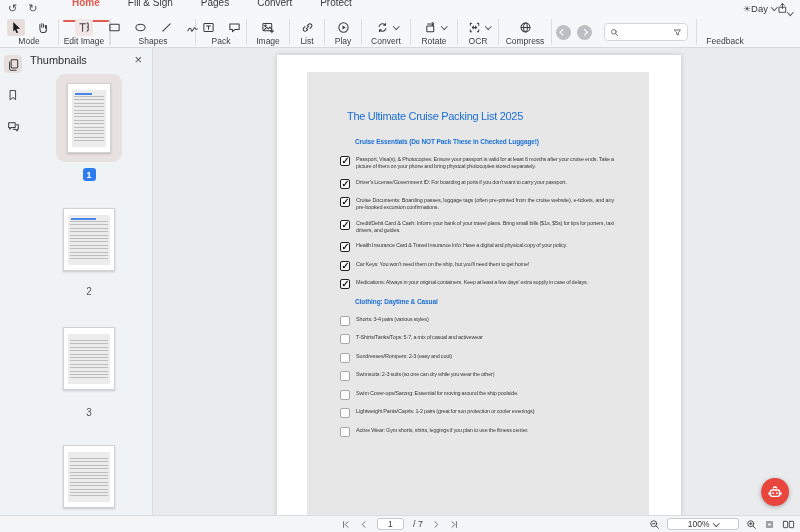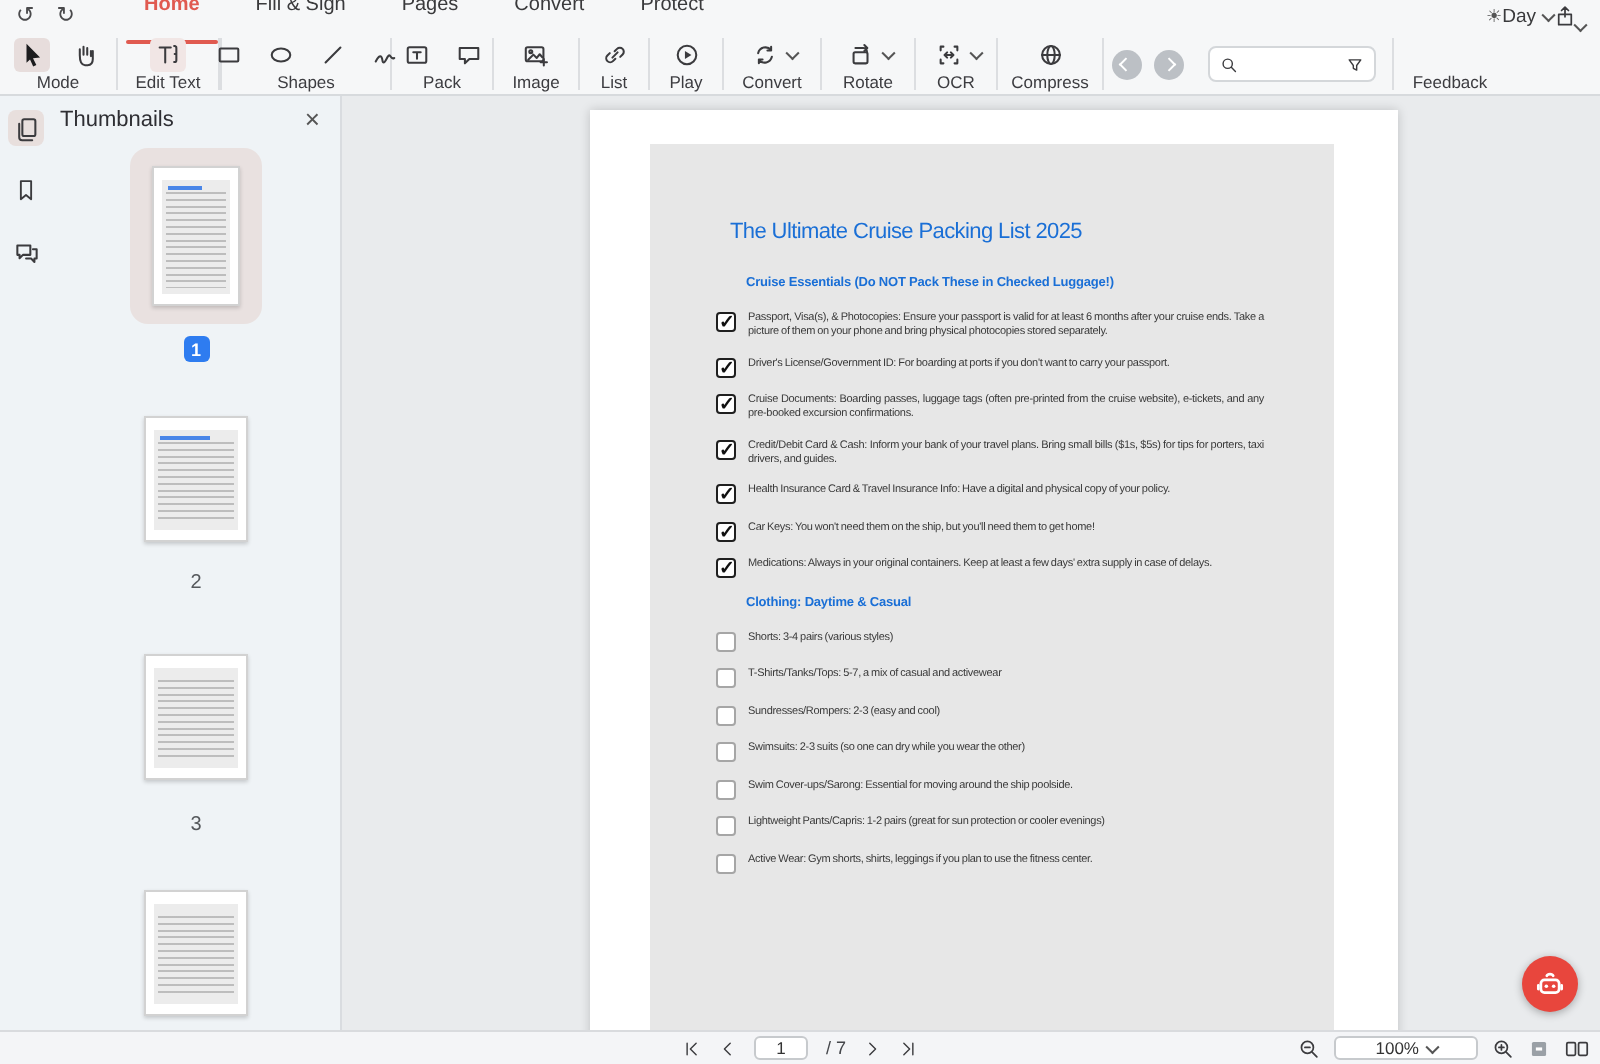--- a/index.html
+++ b/index.html
@@ -44,21 +44,21 @@
   .circ { width:15px; height:15px; border-radius:50%; background:#bcc0c5; display:flex; align-items:center; justify-content:center; }
   .circ .chev { border-color:#fff; margin:0; }
   .chev-left { transform:rotate(135deg); margin-left:2px; }
   .chev-right { transform:rotate(-45deg); margin-right:2px; }
   .searchwrap { display:flex; align-items:center; align-self:center; width:84px; height:18px; margin:0 8px; background:#fff; border:1px solid #d4d7da; border-radius:4px; padding:0 5px; gap:4px; }
   .searchwrap input { flex:1; min-width:0; border:none; outline:none; font-size:9px; background:transparent; font-family:inherit; }
 
   
   .main { flex:1; display:flex; min-height:0; position:relative; }
 
-  .sidebar { width:171px; flex:none; background:#eff3f6; border-right:1px solid #d9dce0; display:flex; }
+  .sidebar { width:153px; flex:none; background:#eff3f6; border-right:1px solid #d9dce0; display:flex; }
   .rail { width:26px; flex:none; display:flex; flex-direction:column; align-items:center; padding-top:7px; gap:13px; }
   .rail-btn { width:18px; height:18px; border-radius:4px; display:flex; align-items:center; justify-content:center; }
   .rail-btn.active { background:#e8dfdd; }
   .panel { flex:1; display:flex; flex-direction:column; min-height:0; }
   .panel-head { display:flex; align-items:center; justify-content:space-between; padding:6px 10px 2px 4px; font-size:11px; color:#2e2e33; }
   .close-x { font-size:13px; color:#555; line-height:10px; }
   .close-x::before { content:"×"; }
   .thumbs { flex:1; overflow:hidden; display:flex; flex-direction:column; align-items:center; }
   .thumb-sel-wrap { margin-top:6px; width:66px; height:88px; background:#e9e1e0; border-radius:9px; display:flex; align-items:center; justify-content:center; flex:none; }
   .tpage { background:#fff; border:1px solid #d2d2d2; box-shadow:0 1px 2px rgba(0,0,0,.18); position:relative; flex:none; }
@@ -143,21 +143,21 @@
       <div class="vsep"></div>
 
       <div class="tgroup g-edit">
         <div class="ticons">
           <span class="tbtn soft txticon">
             <svg width="14" height="13" viewBox="0 0 14 14">
                 <path class="st" d="M2.5 3h6 M5.5 3v8 M10.5 2.2c.8 0 1 .4 1 1v3.3m0 0v3.3c0 .6-.2 1-1 1 M10.3 2.2h.5 M10.3 10.8h.5 M10.6 6.5h.9"></path>
               </svg>
           </span>
         </div>
-        <div class="tlabel">Edit Text</div>
+        <div class="tlabel">Edit Image</div>
       </div>
       <div class="vsep"></div>
 
       <div class="vsep"></div>
 
       <div class="tgroup g-shapes">
         <div class="ticons">
           <span class="tbtn">
             <svg width="13" height="13" viewBox="0 0 14 14">
                 <rect class="st" x="2" y="3.5" width="10" height="7" rx="0.5"></rect>

